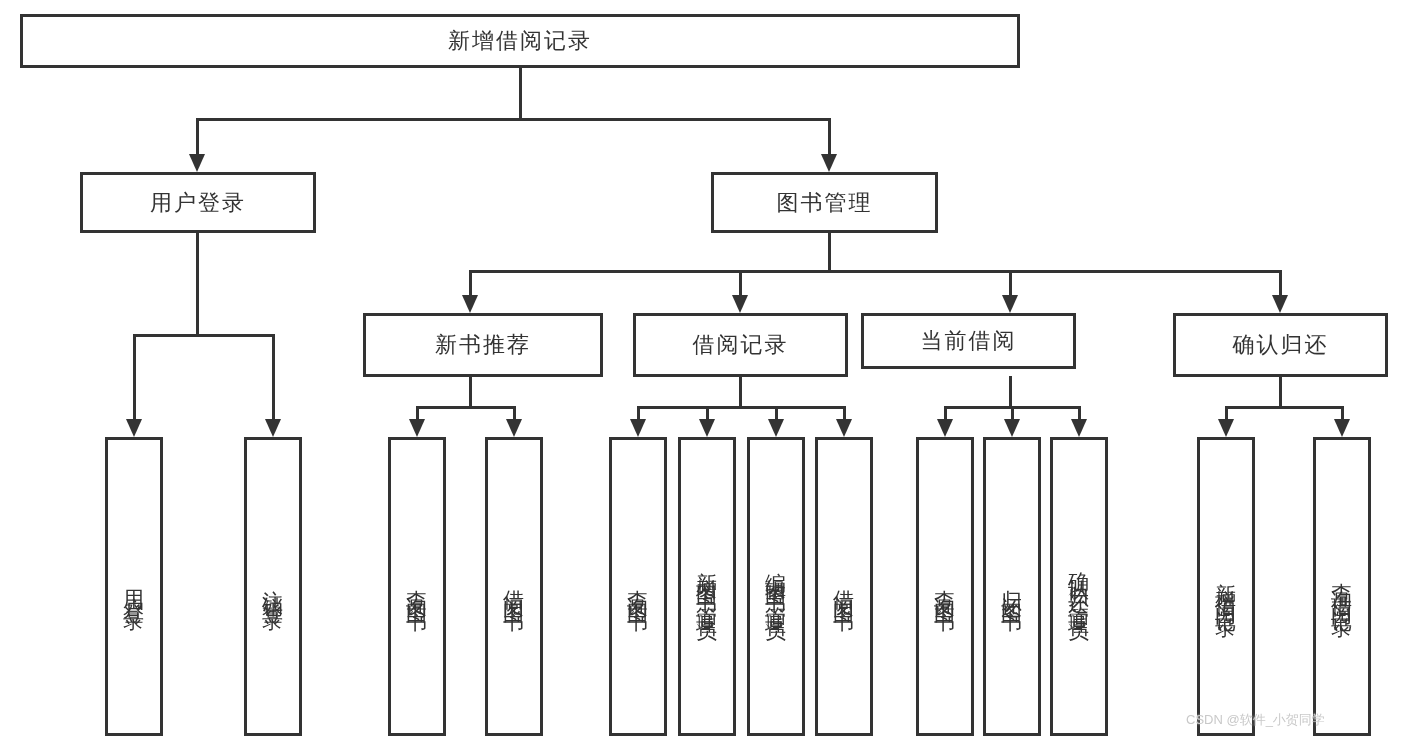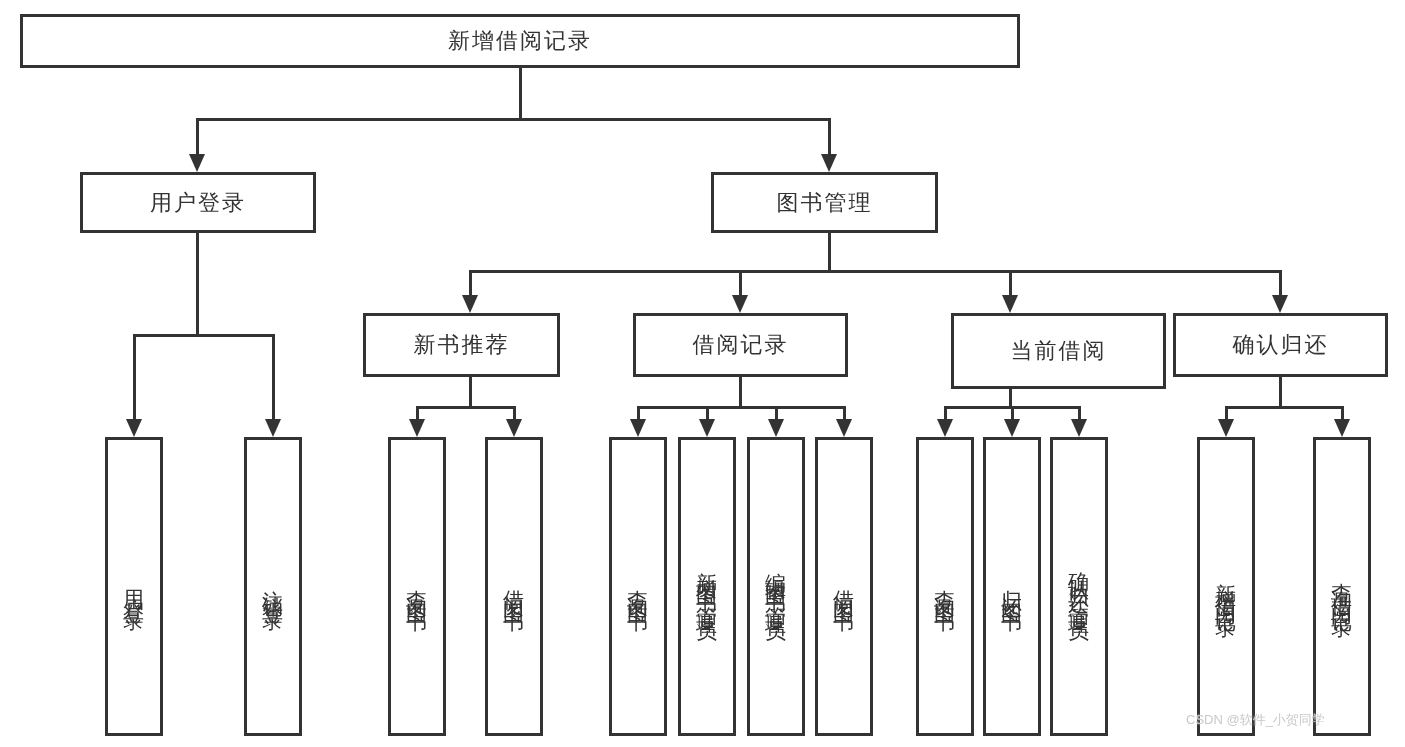--- a/index.html
+++ b/index.html
@@ -104,27 +104,27 @@
     <span class="lbl">新增借阅记录</span>
   </div>
 
   <div class="node" style="left:80px;top:172px;width:236px;height:61px">
     <span class="lbl">用户登录</span>
   </div>
   <div class="node" style="left:711px;top:172px;width:227px;height:61px">
     <span class="lbl">图书管理</span>
   </div>
 
-  <div class="node" style="left:363px;top:313px;width:197px;height:64px">
+  <div class="node" style="left:363px;top:313px;width:240px;height:64px">
     <span class="lbl">新书推荐</span>
   </div>
   <div class="node" style="left:633px;top:313px;width:215px;height:64px">
     <span class="lbl">借阅记录</span>
   </div>
-  <div class="node" style="left:951px;top:313px;width:215px;height:76px">
+  <div class="node" style="left:861px;top:313px;width:215px;height:56px">
     <span class="lbl">当前借阅</span>
   </div>
   <div class="node" style="left:1173px;top:313px;width:215px;height:64px">
     <span class="lbl">确认归还</span>
   </div>
 
   <div class="node leaf" style="left:105px;top:437px;width:58px;height:299px">
     <span class="lbl">用户登录</span>
   </div>
   <div class="node leaf" style="left:244px;top:437px;width:58px;height:299px">

